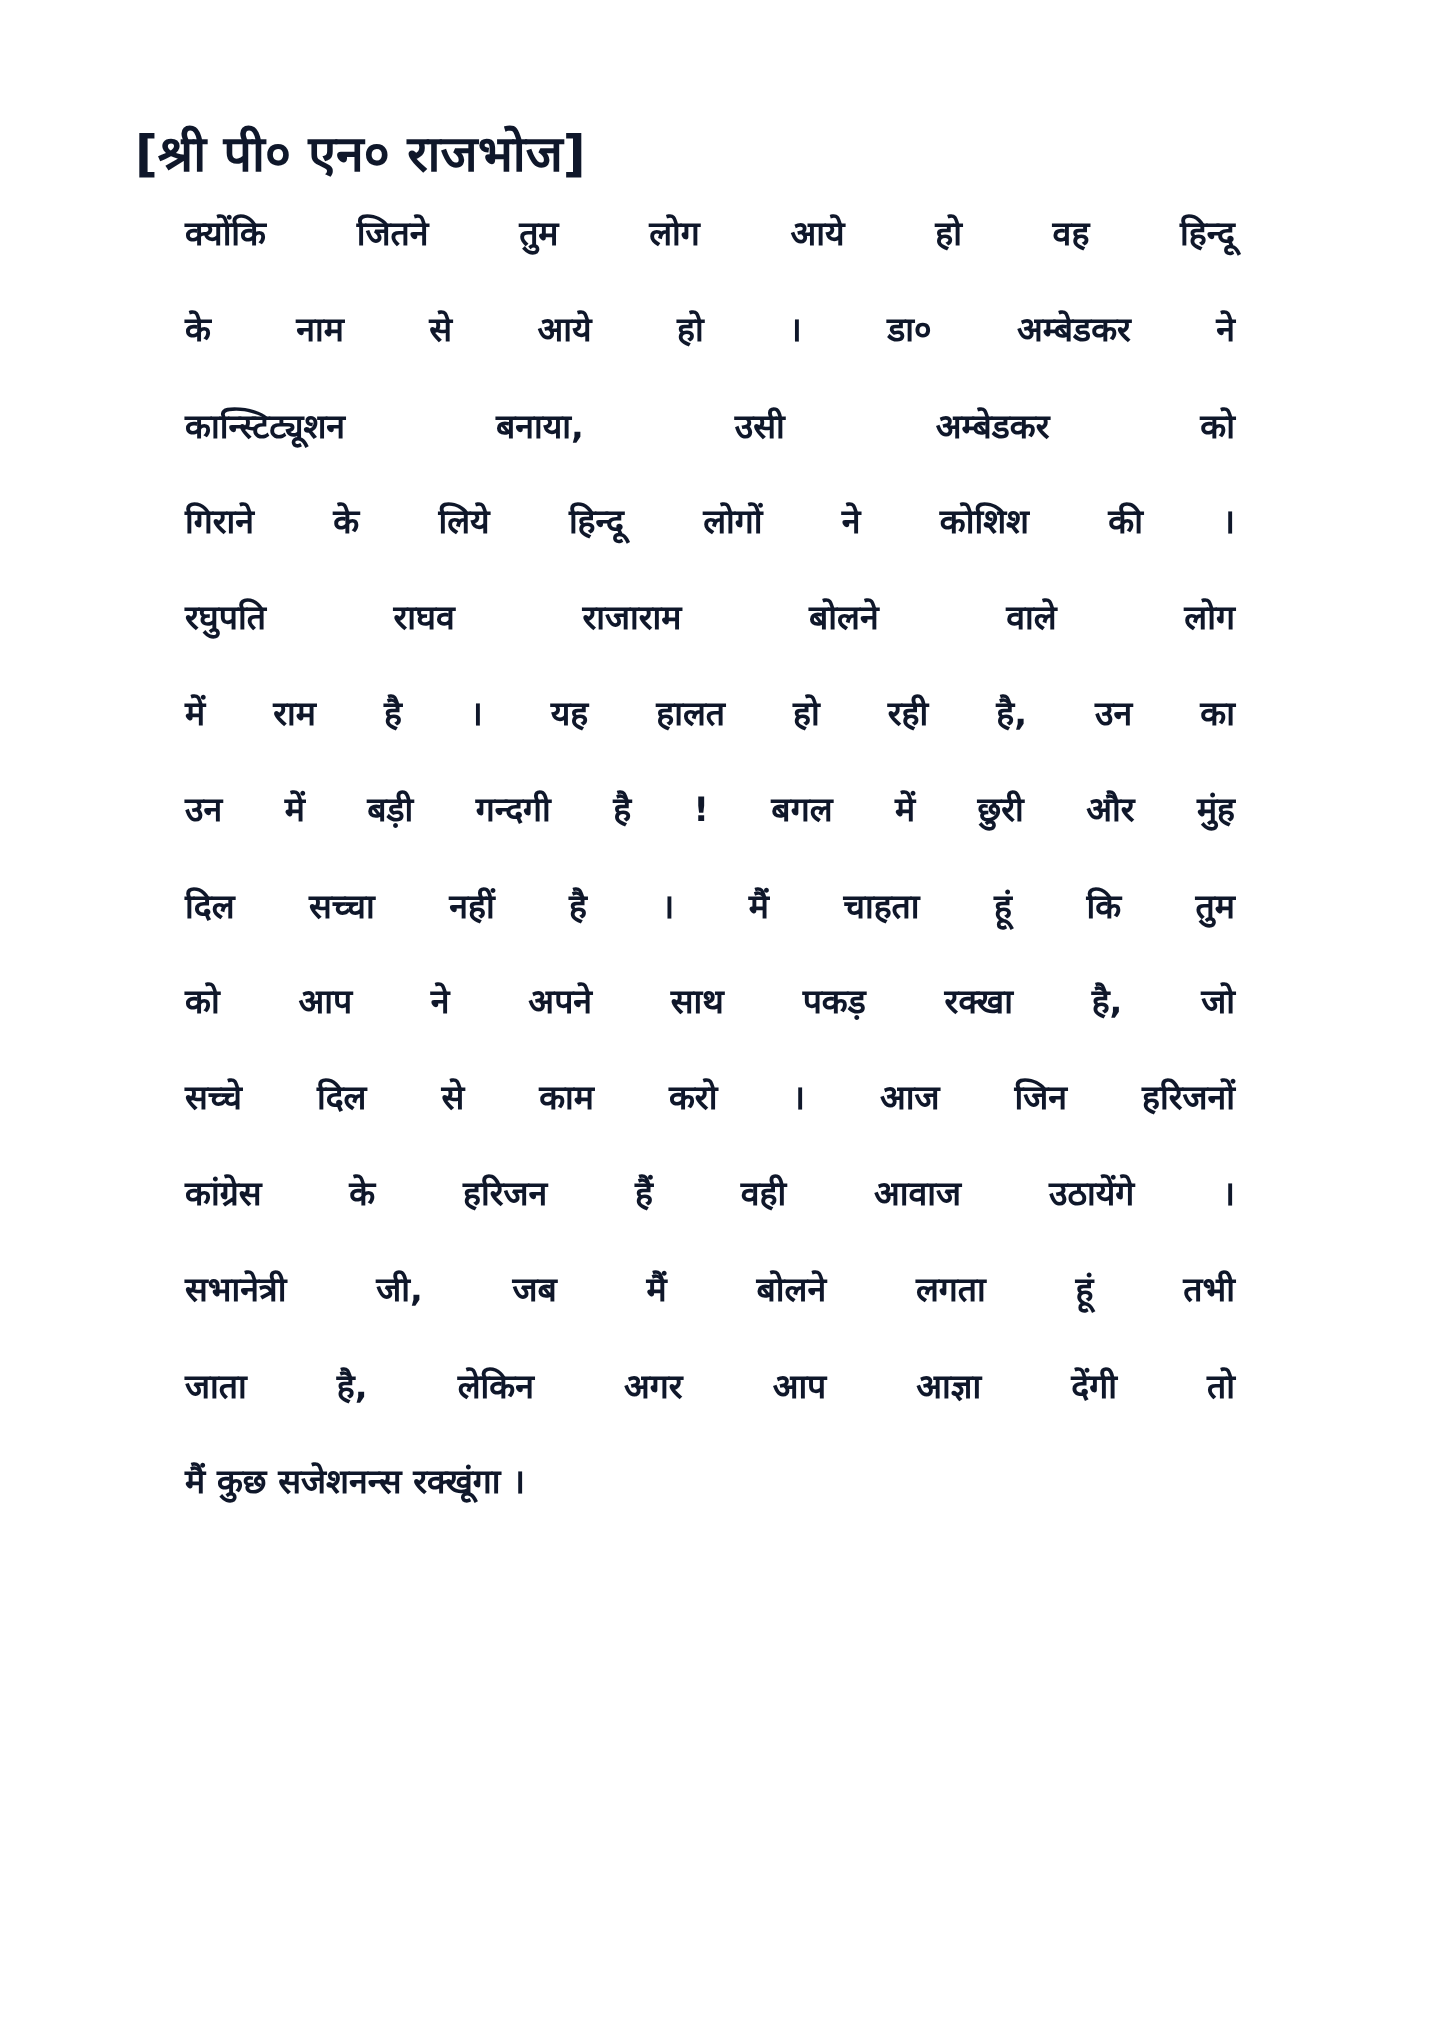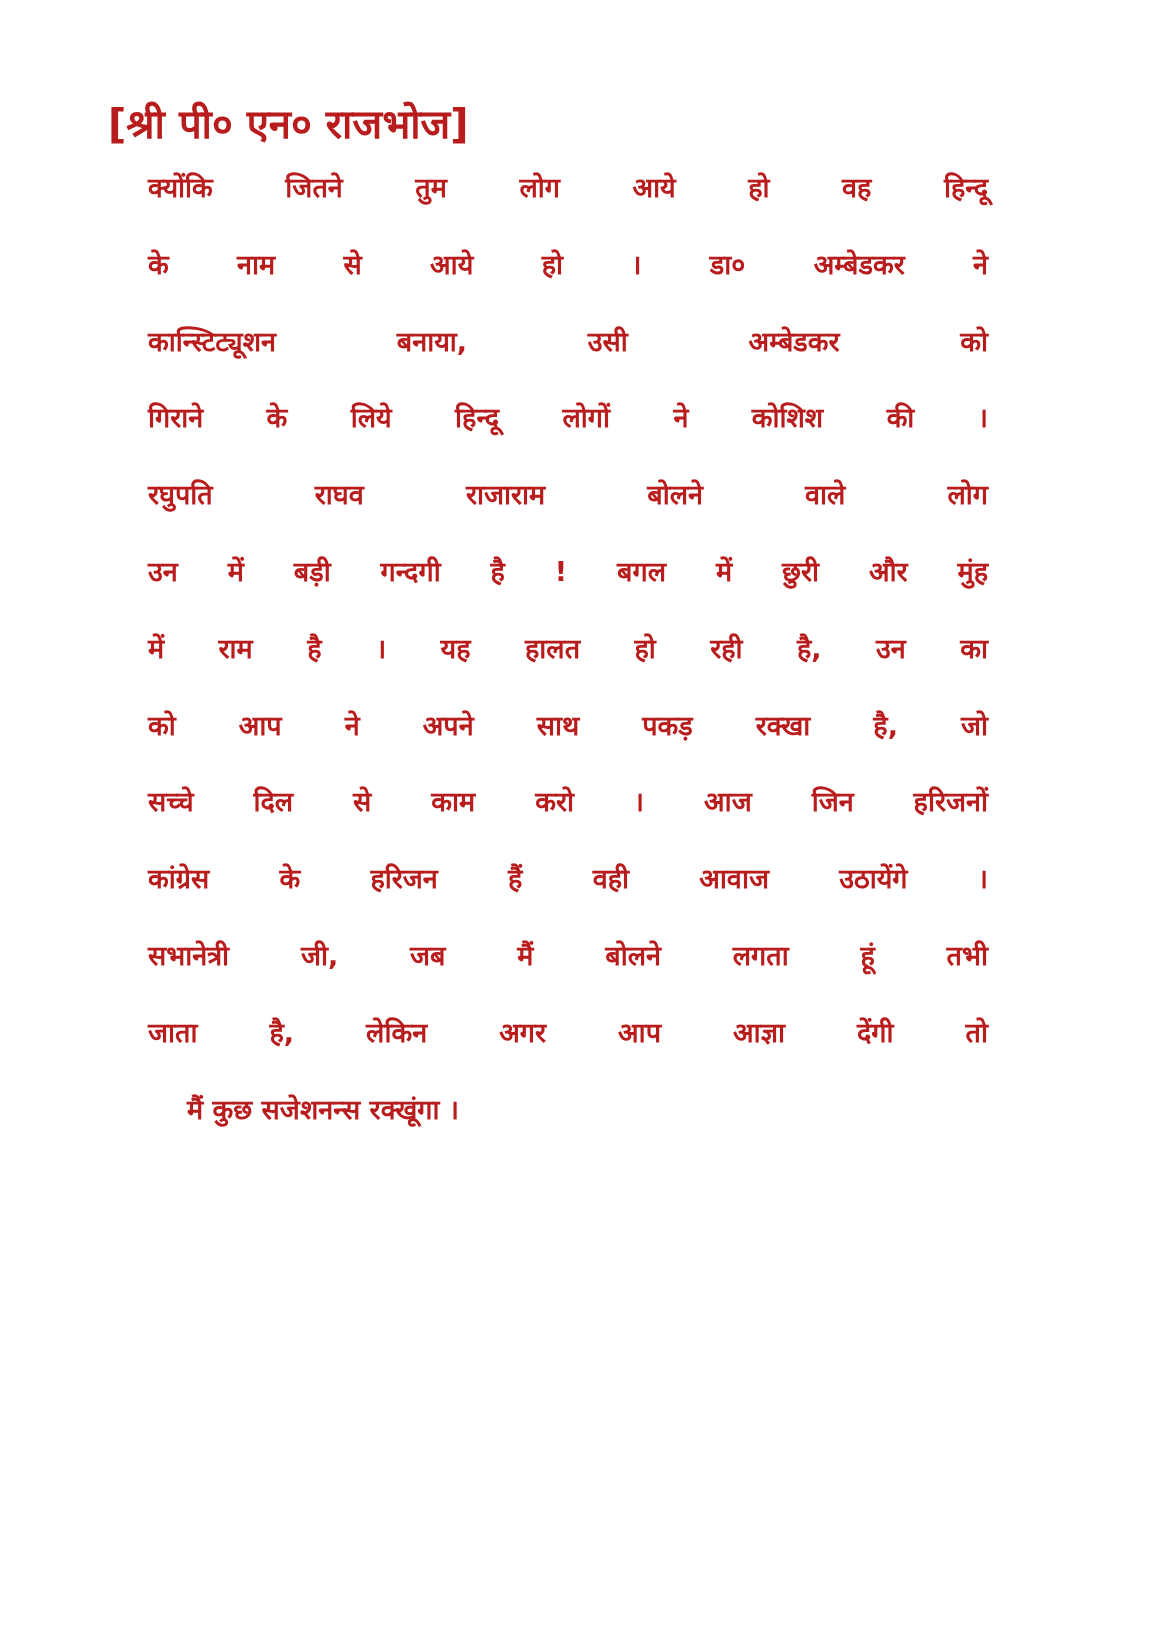--- a/index.html
+++ b/index.html
@@ -1,48 +1,49 @@
 <!DOCTYPE html>
 <html><head>
 <meta charset="utf-8">
 <style>
   html, body { margin: 0; padding: 0; background: #ffffff; }
   body { width: 1161px; height: 1631px; position: relative; overflow: hidden; }
   .page {
     position: absolute; left: 0; top: 0; width: 965px; height: 1631px;
-    background: #ffffff; color: #b91c1c;
+    background: #ffffff; color: #0f172a;
     font-family: "DejaVu Sans", sans-serif; font-weight: bold;
   }
   .speaker {
     position: absolute; left: 108px; top: 96px;
     font-size: 40px; line-height: 56px; white-space: nowrap;
   }
   .body-text {
     position: absolute; left: 148px; top: 150px; width: 840px;
   }
   .line {
     display: block; height: 76.8px; line-height: 76.8px;
     font-size: 27px; white-space: nowrap;
     text-align: justify; text-align-last: justify;
   }
-  .line.last { text-align: right; text-align-last: left; margin-left: 39px; }
+  .line.last { text-align: right; text-align-last: left; }
 </style>
 </head>
 <body>
 
 <div class="page">
   <div class="speaker">[श्री पी० एन० राजभोज]</div>
   <div class="body-text">
     <span class="line">क्योंकि जितने तुम लोग आये हो वह हिन्दू</span>
     <span class="line">के नाम से आये हो । डा० अम्बेडकर ने</span>
     <span class="line">कान्स्टिट्यूशन बनाया, उसी अम्बेडकर को</span>
     <span class="line">गिराने के लिये हिन्दू लोगों ने कोशिश की ।</span>
     <span class="line">रघुपति राघव राजाराम बोलने वाले लोग</span>
+    <span class="line">में राम है । यह हालत हो रही है, उन का</span>
     <span class="line">उन में बड़ी गन्दगी है ! बगल में छुरी और मुंह</span>
-    <span class="line">में राम है । यह हालत हो रही है, उन का</span>
+    <span class="line">दिल सच्चा नहीं है । मैं चाहता हूं कि तुम</span>
     <span class="line">को आप ने अपने साथ पकड़ रक्खा है, जो</span>
     <span class="line">सच्चे दिल से काम करो । आज जिन हरिजनों</span>
     <span class="line">कांग्रेस के हरिजन हैं वही आवाज उठायेंगे ।</span>
     <span class="line">सभानेत्री जी, जब मैं बोलने लगता हूं तभी</span>
     <span class="line">जाता है, लेकिन अगर आप आज्ञा देंगी तो</span>
     <span class="line last">मैं कुछ सजेशनन्स रक्खूंगा ।</span>
   </div>
 </div>
 
 </body></html>

